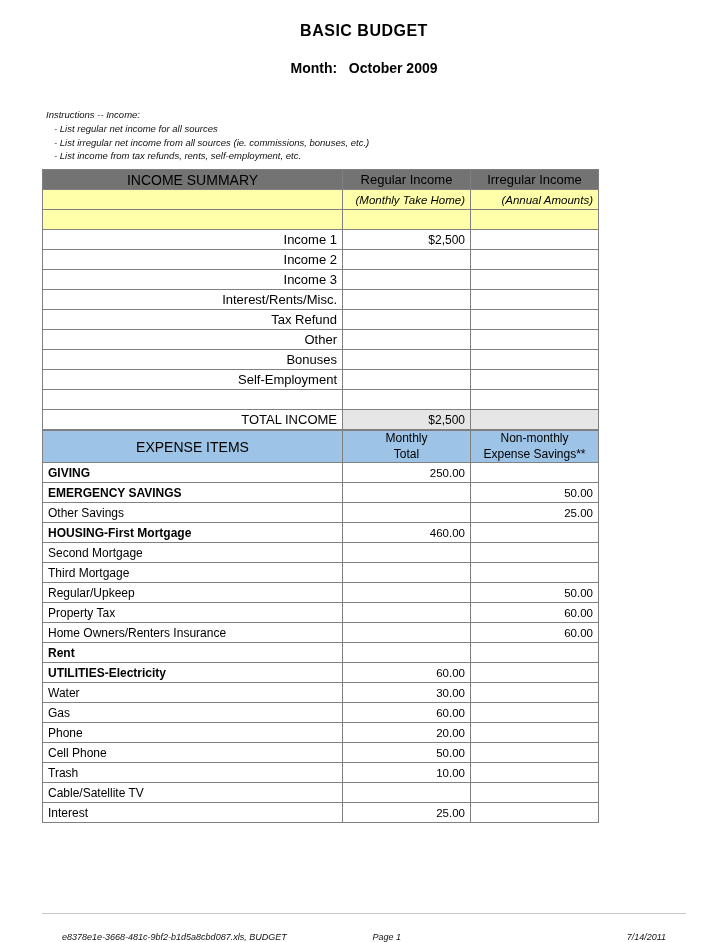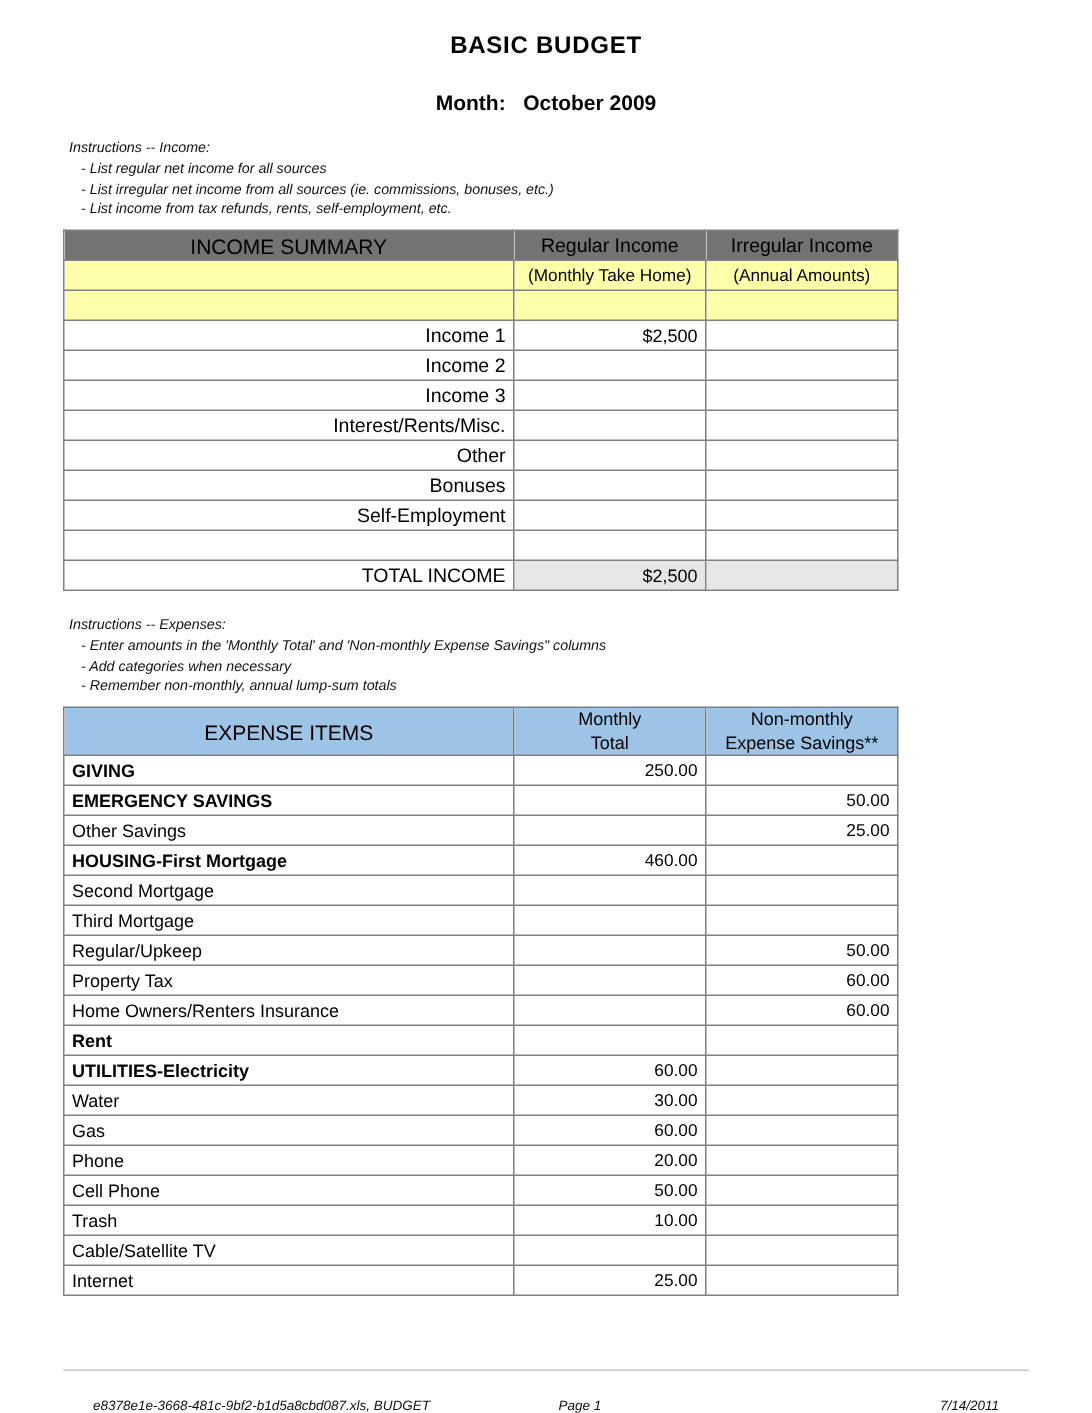--- a/index.html
+++ b/index.html
@@ -29,21 +29,21 @@
     letter-spacing: 0.5px;
     margin-top: 22px;
   }
   .month-line {
     text-align: center;
     font-size: 14px;
     font-weight: bold;
     margin-top: 20px;
   }
   .instructions {
-    margin: 16px 0 6px 46px;
+    margin: 32px 0 6px 46px;
     font-size: 9.5px;
     font-style: italic;
     line-height: 1.45;
     color: #111;
   }
   .instructions .head {
     font-style: italic;
   }
   .instructions .bullet {
     padding-left: 8px;
@@ -75,22 +75,23 @@
   .income-head td {
     background: #737373;
     font-weight: bold;
     text-align: center;
     height: 24px;
     font-size: 13px;
   }
   .income-head td.lbl { font-size: 14px; }
   .income-sub td {
     background: #ffffaa;
-    font-weight: bold;
-    text-align: center;
+    font-style: italic;
+    font-weight: bold;
+    text-align: right;
     height: 22px;
     font-size: 11.5px;
   }
   .income-blank td {
     background: #ffffaa;
     height: 14px;
   }
   .row-label {
     text-align: right;
     font-size: 13px;
@@ -212,20 +213,25 @@
         <td class="row-label">Income 3</td>
         <td class="amt"></td>
         <td class="amt"></td>
       </tr>
       <tr>
         <td class="row-label">Interest/Rents/Misc.</td>
         <td class="amt"></td>
         <td class="amt"></td>
       </tr>
       <tr>
+        <td class="row-label">Tax Refund</td>
+        <td class="amt"></td>
+        <td class="amt"></td>
+      </tr>
+      <tr>
         <td class="row-label">Other</td>
         <td class="amt"></td>
         <td class="amt"></td>
       </tr>
       <tr>
         <td class="row-label">Bonuses</td>
         <td class="amt"></td>
         <td class="amt"></td>
       </tr>
       <tr>
@@ -240,26 +246,20 @@
       </tr>
 
       <tr class="total-row">
         <td class="row-label">TOTAL INCOME</td>
         <td class="shade">$2,500</td>
         <td class="shade"></td>
       </tr>
     </tbody>
   </table>
 
-  <div class="instructions">
-    <div class="head">Instructions -- Expenses:</div>
-    <div class="bullet">- Enter amounts in the 'Monthly Total' and 'Non-monthly Expense Savings" columns</div>
-    <div class="bullet">- Add categories when necessary</div>
-    <div class="bullet">- Remember non-monthly, annual lump-sum totals</div>
-  </div>
 
   <table class="grid expense-tbl">
     <colgroup>
         <col class="c1">
         <col class="c2">
         <col class="c3">
       </colgroup>
     <tbody>
       <tr class="expense-head">
         <td class="lbl">EXPENSE ITEMS</td>
@@ -352,21 +352,21 @@
         <td class="exp-name">Trash</td>
         <td class="exp-amt">10.00</td>
         <td class="exp-amt"></td>
       </tr>
       <tr>
         <td class="exp-name">Cable/Satellite TV</td>
         <td class="exp-amt"></td>
         <td class="exp-amt"></td>
       </tr>
       <tr>
-        <td class="exp-name">Internet</td>
+        <td class="exp-name">Interest</td>
         <td class="exp-amt">25.00</td>
         <td class="exp-amt"></td>
       </tr>
     </tbody>
   </table>
 
   <div class="hr"></div>
 
   <div class="footer">
     <span>e8378e1e-3668-481c-9bf2-b1d5a8cbd087.xls, BUDGET</span>

